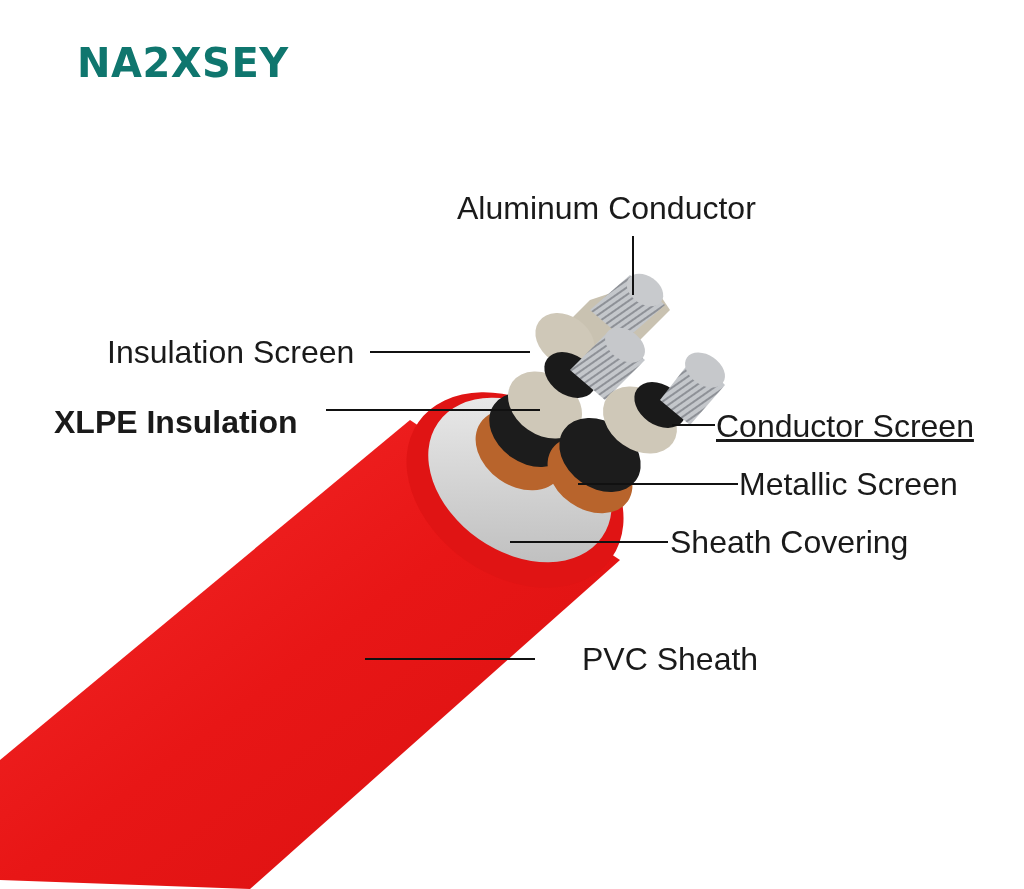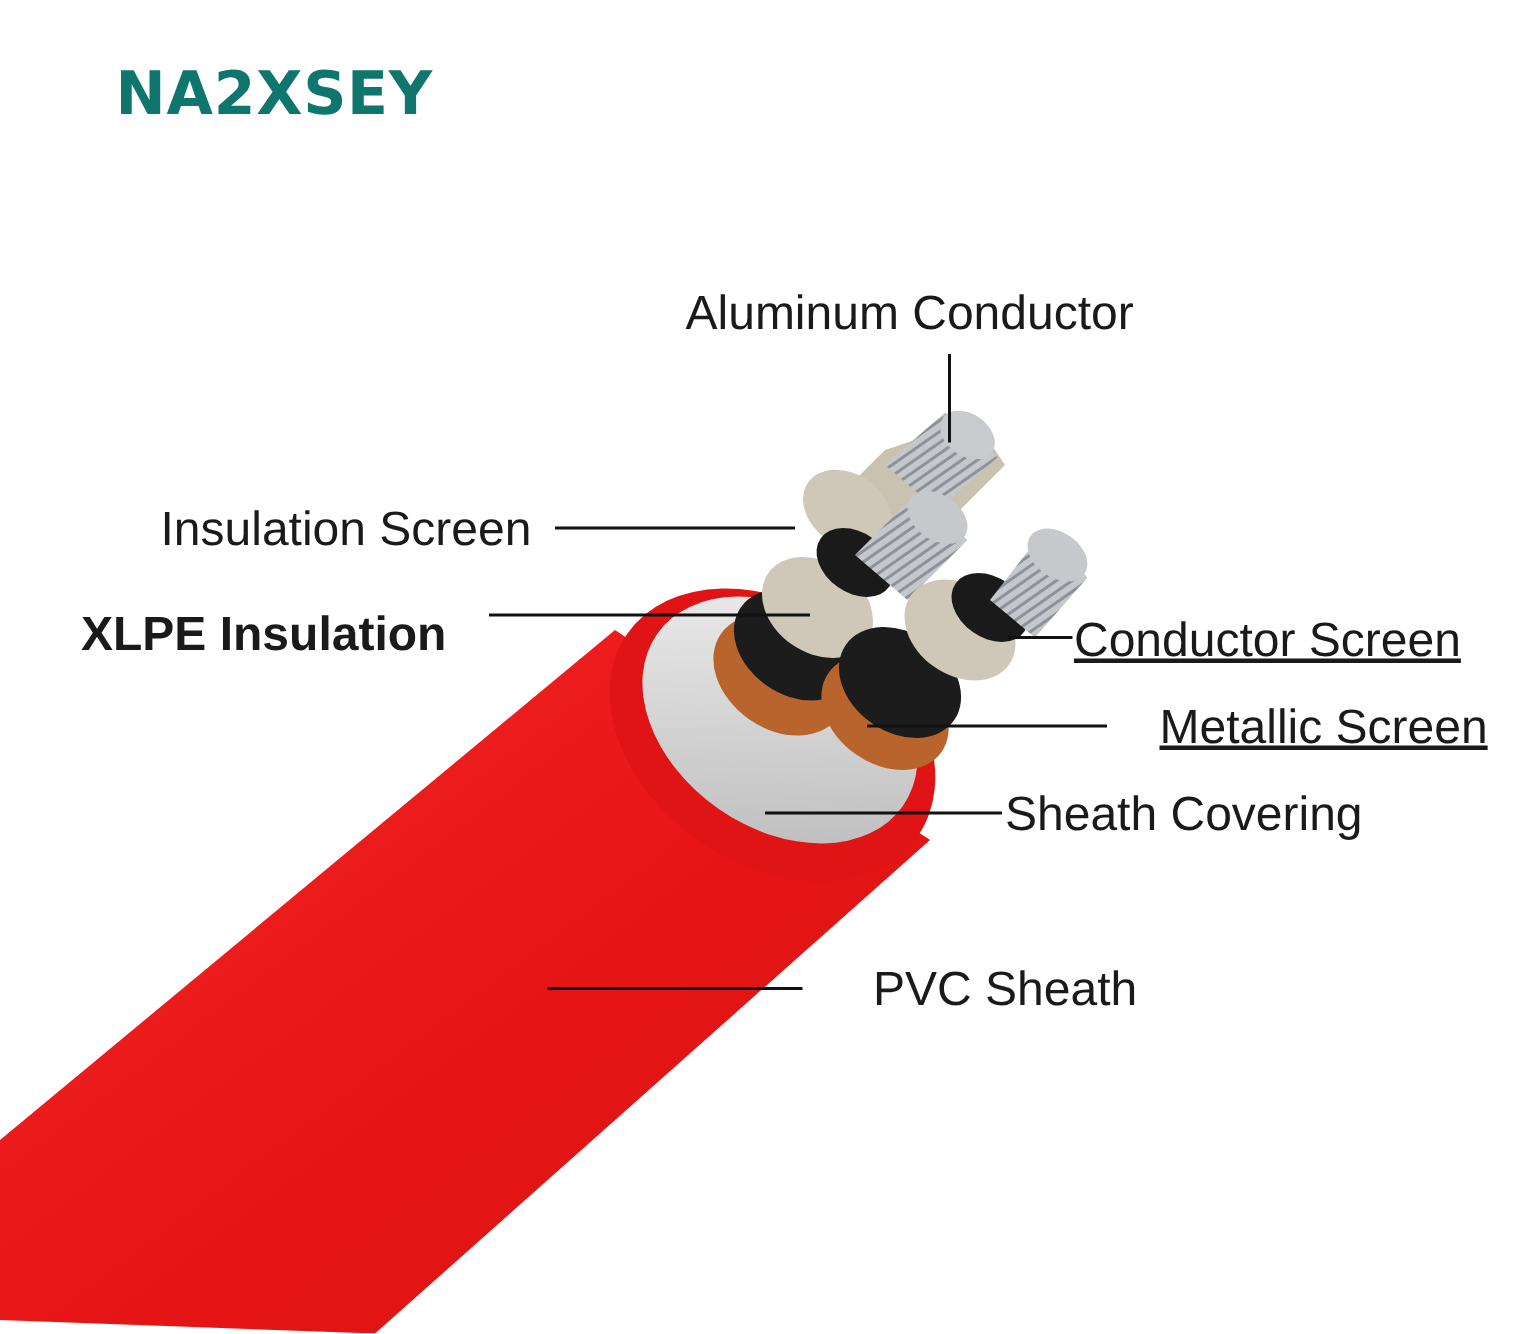--- a/index.html
+++ b/index.html
@@ -75,15 +75,15 @@
     <line x1="578" y1="484" x2="738" y2="484"></line>
     <line x1="510" y1="542" x2="668" y2="542"></line>
     <line x1="365" y1="659" x2="535" y2="659"></line>
   </g>
 </svg>
 
 <div class="label" style="left:420px; top:192px;margin-left:37px;">Aluminum Conductor</div>
 <div class="label" style="left:78px; top:336px;margin-left:29px;">Insulation Screen</div>
 <div class="label" style="left:54px; top:406px;font-weight:bold;">XLPE Insulation</div>
 <div class="label" style="left:716px; top:410px;text-decoration:underline;">Conductor Screen</div>
-<div class="label" style="left:773px; top:468px;text-decoration:underline;">Metallic Screen</div>
+<div class="label" style="left:739px; top:468px;">Metallic Screen</div>
 <div class="label" style="left:670px; top:526px;">Sheath Covering</div>
 <div class="label" style="left:538px; top:643px;margin-left:44px;">PVC Sheath</div>
 
 </body></html>

